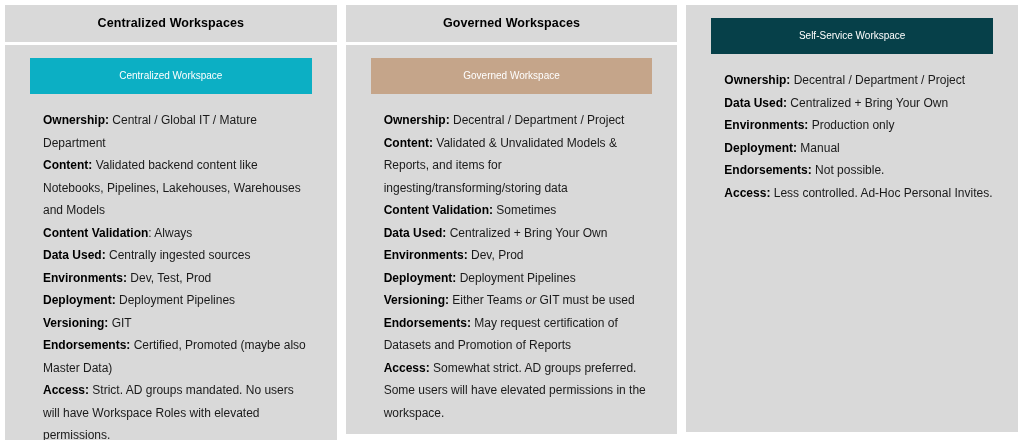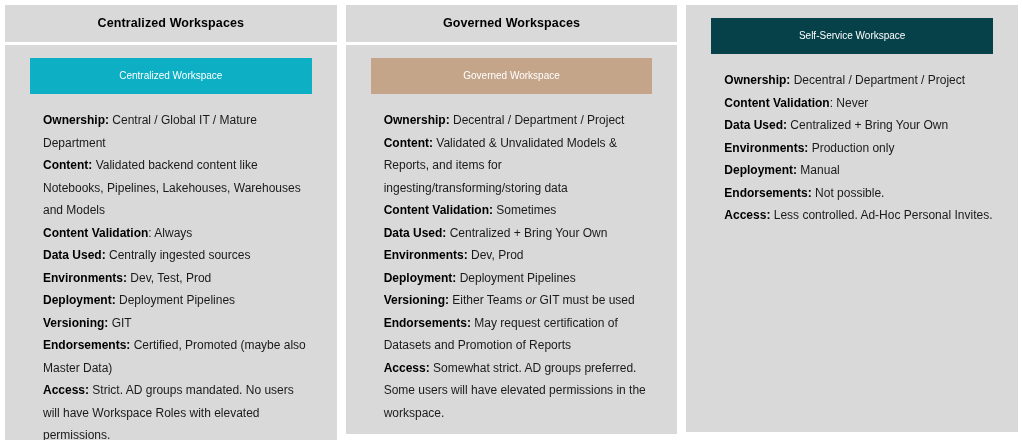--- a/index.html
+++ b/index.html
@@ -138,21 +138,20 @@
     </div>
   </div>
 
   <div class="column">
     <div class="col-body">
       <div class="banner" style="background: rgb(6, 64, 73);">
         <span class="banner-label">Self-Service Workspace</span>
       </div>
       <div class="attr-list">
           <p class="attr"><span class="k">Ownership:</span><span class="v"> Decentral / Department / Project</span></p>
-          <p class="attr"><span class="k">Content Validation</span><span class="v">: Never</span></p>
           <p class="attr"><span class="k">Data Used:</span><span class="v"> Centralized + Bring Your Own</span></p>
           <p class="attr"><span class="k">Environments:</span><span class="v"> Production only</span></p>
           <p class="attr"><span class="k">Deployment:</span><span class="v"> Manual</span></p>
           <p class="attr"><span class="k">Endorsements:</span><span class="v"> Not possible.</span></p>
           <p class="attr"><span class="k">Access:</span><span class="v"> Less controlled. Ad-Hoc Personal Invites.</span></p>
         </div>
     </div>
   </div>
 
 </div>

